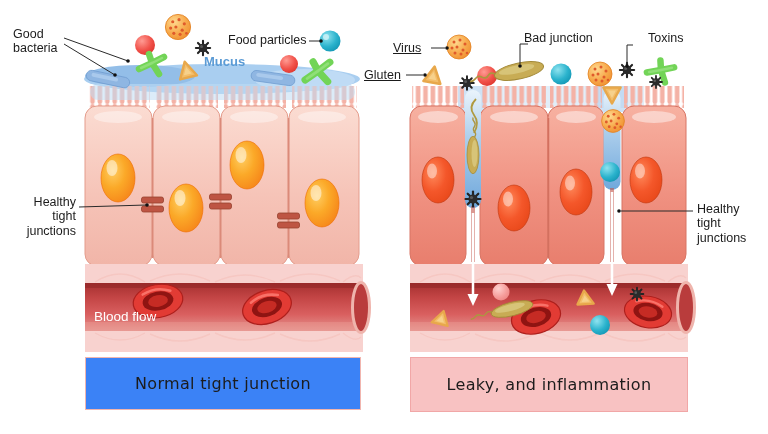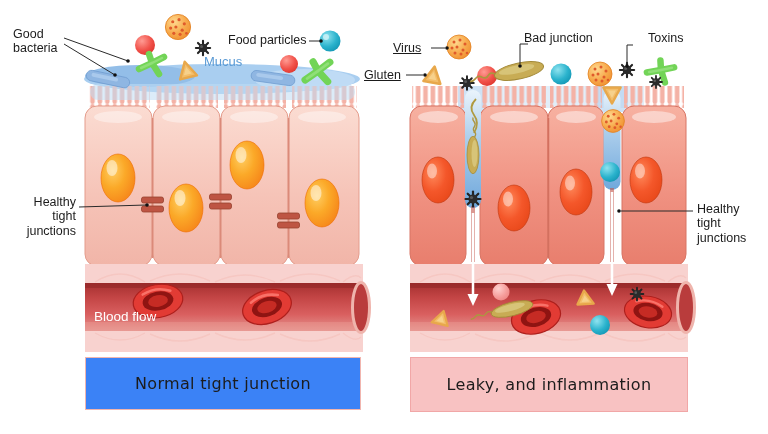--- a/index.html
+++ b/index.html
@@ -1,21 +1,21 @@
 <!DOCTYPE html>
 <html><head>
 <meta charset="utf-8">
 <style>
   html,body{margin:0;padding:0;background:#fff;}
   #fig{position:relative;width:768px;height:434px;background:#fff;overflow:hidden;
        font-family:"Liberation Sans","DejaVu Sans",sans-serif;}
   #art{position:absolute;left:0;top:0;}
   .lbl{position:absolute;font-size:12.5px;line-height:1.15;color:#1b1b1b;}
   .lbl-right{text-align:right;}
-  .mucus{color:#5B9BD5;font-weight:400;font-size:13px;text-align:right;}
+  .mucus{color:#5B9BD5;font-weight:700;font-size:13px;text-align:right;}
   .bloodflow{color:#ffffff;font-size:13.5px;}
   .caption{position:absolute;display:flex;align-items:center;justify-content:center;
            font-family:"DejaVu Sans",sans-serif;font-size:16px;color:#1c1c1c;letter-spacing:.3px;}
   .cap-left{left:85px;top:357px;width:276px;height:53px;background:#3b82f6;border:1px solid #F1B5AE;box-sizing:border-box;}
   .cap-right{left:410px;top:357px;width:278px;height:55px;background:#F8C2C2;border:1px solid #F1A7A7;box-sizing:border-box;}
 </style>
 </head>
 <body>
 
 <div id="fig">

